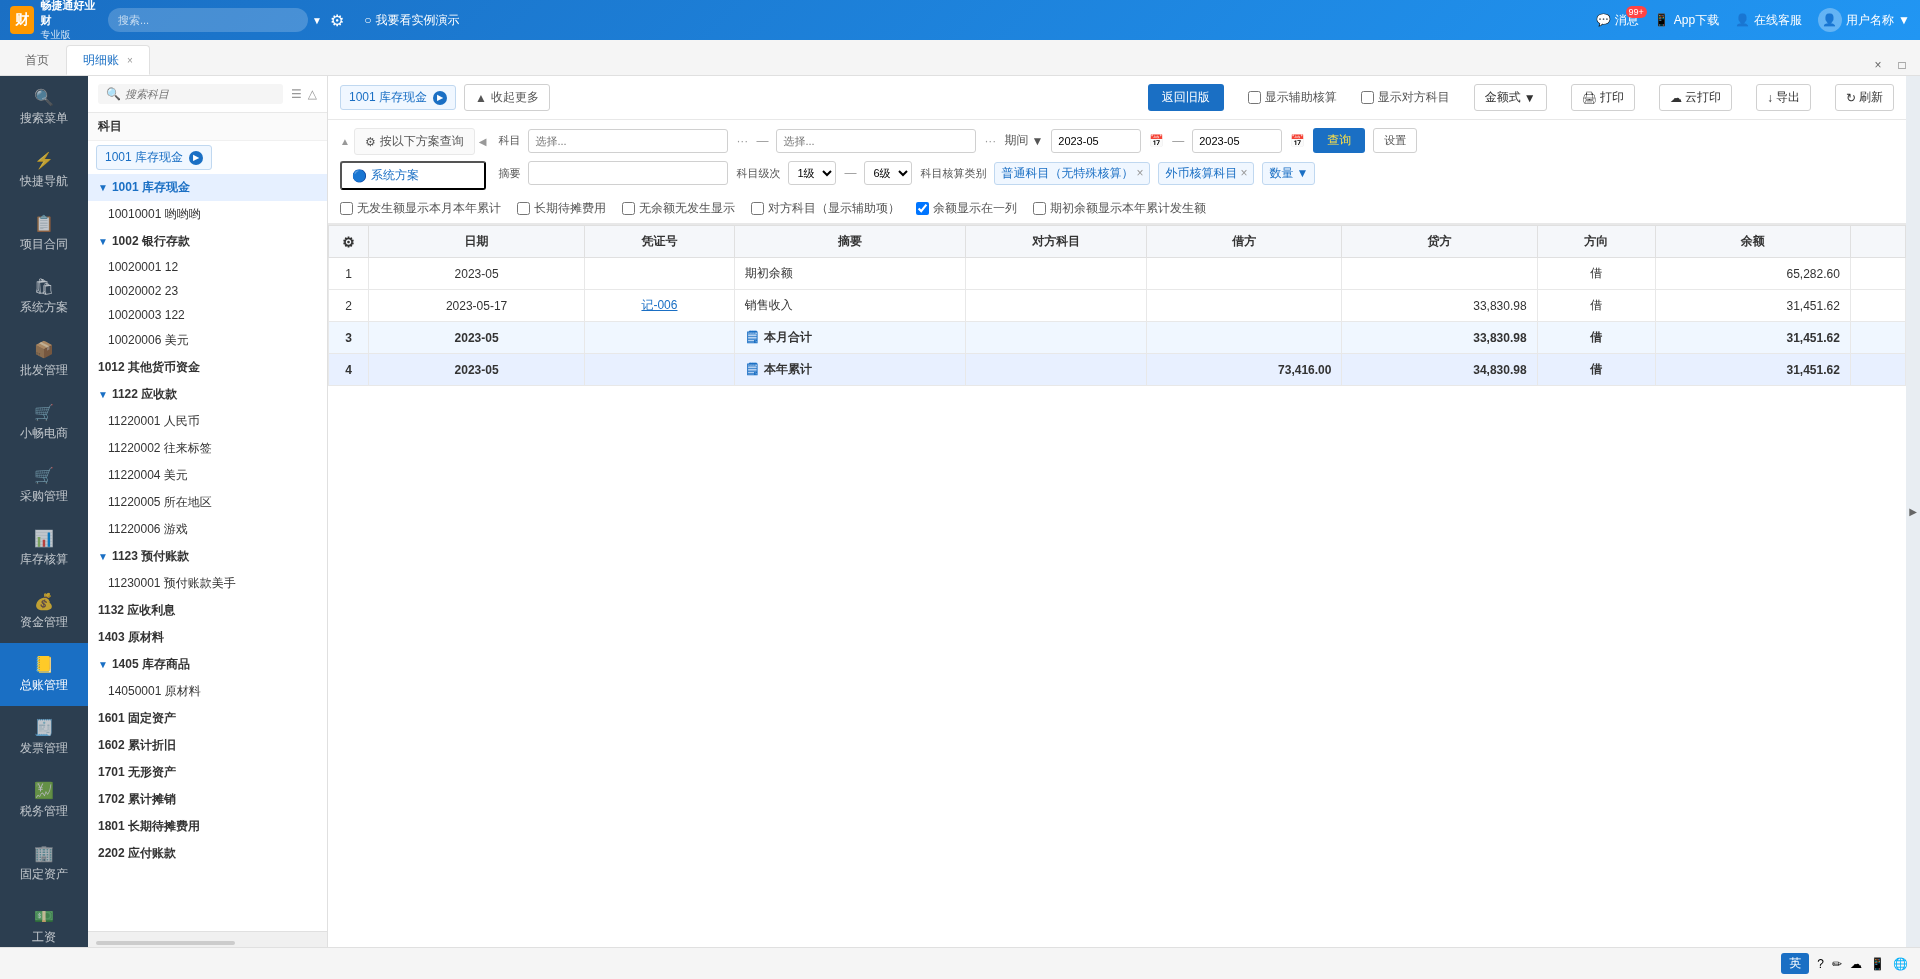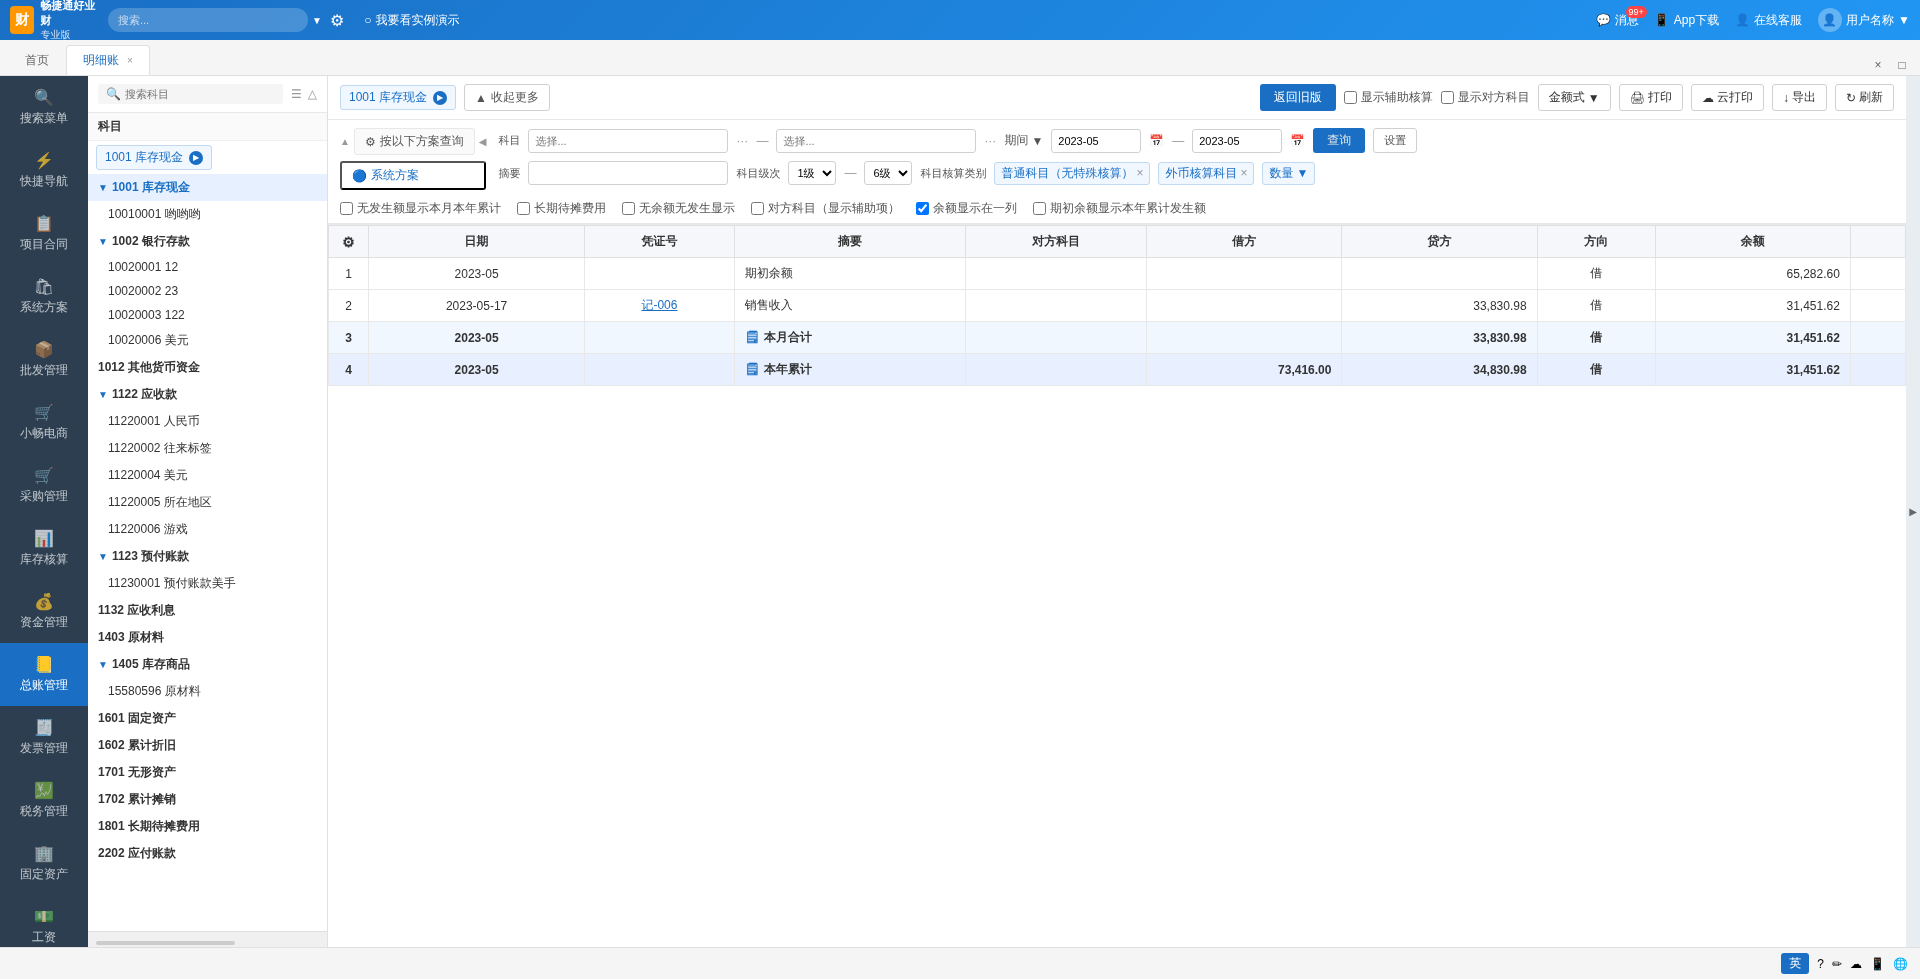--- a/index.html
+++ b/index.html
@@ -198,20 +198,21 @@
       border-radius: 3px;
       padding: 3px 8px;
       margin-right: 8px;
     }
     .account-tree-search input {
       border: none;
       background: transparent;
       font-size: 11px;
       outline: none;
       width: 100%;
+      font-style: italic;
     }
     .account-tree-icons {
       display: flex;
       gap: 6px;
       color: #999;
       cursor: pointer;
     }
     .account-header-row {
       display: flex;
       align-items: center;
@@ -296,21 +297,21 @@
       border-radius: 3px;
       background: white;
       cursor: pointer;
       font-size: 11px;
       color: #555;
     }
     .toolbar-right {
       margin-left: auto;
       display: flex;
       align-items: center;
-      gap: 8px;
+      gap: 24px;
     }
     .btn-primary {
       background: #1a6fc4;
       color: white;
       border: none;
       padding: 5px 14px;
       border-radius: 3px;
       cursor: pointer;
       font-size: 12px;
     }
@@ -414,21 +415,21 @@
       background: #f0f7ff;
       border: 1px solid #c0d8f0;
       border-radius: 3px;
       padding: 2px 6px;
       font-size: 11px;
       color: #1a6fc4;
     }
     .filter-tag .remove { cursor: pointer; color: #999; }
     .btn-query {
       background: #1a6fc4;
-      color: #e5e5e5;
+      color: #fde047;
       border: none;
       padding: 4px 14px;
       border-radius: 3px;
       cursor: pointer;
       font-size: 12px;
     }
     .btn-settings {
       background: white;
       color: #555;
       border: 1px solid #d0d0d0;
@@ -747,21 +748,21 @@
           <span>1132 应收利息</span>
         </div>
         <div class="account-tree-item parent">
           <span>1403 原材料</span>
         </div>
         <div class="account-tree-item parent">
           <span class="tree-expand">▼</span>
           <span>1405 库存商品</span>
         </div>
         <div class="account-tree-item child">
-          <span>15580596 原材料</span>
+          <span>14050001 原材料</span>
         </div>
         <div class="account-tree-item parent">
           <span>1601 固定资产</span>
         </div>
         <div class="account-tree-item parent">
           <span>1602 累计折旧</span>
         </div>
         <div class="account-tree-item parent">
           <span>1701 无形资产</span>
         </div>

